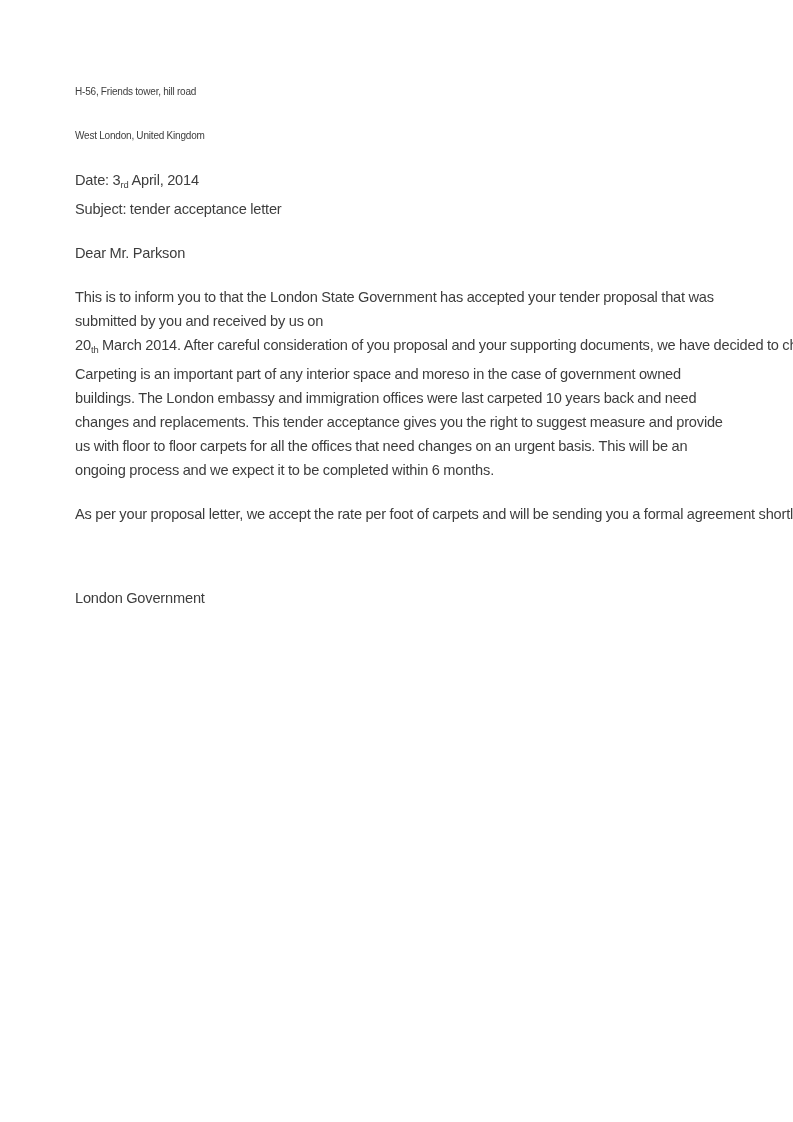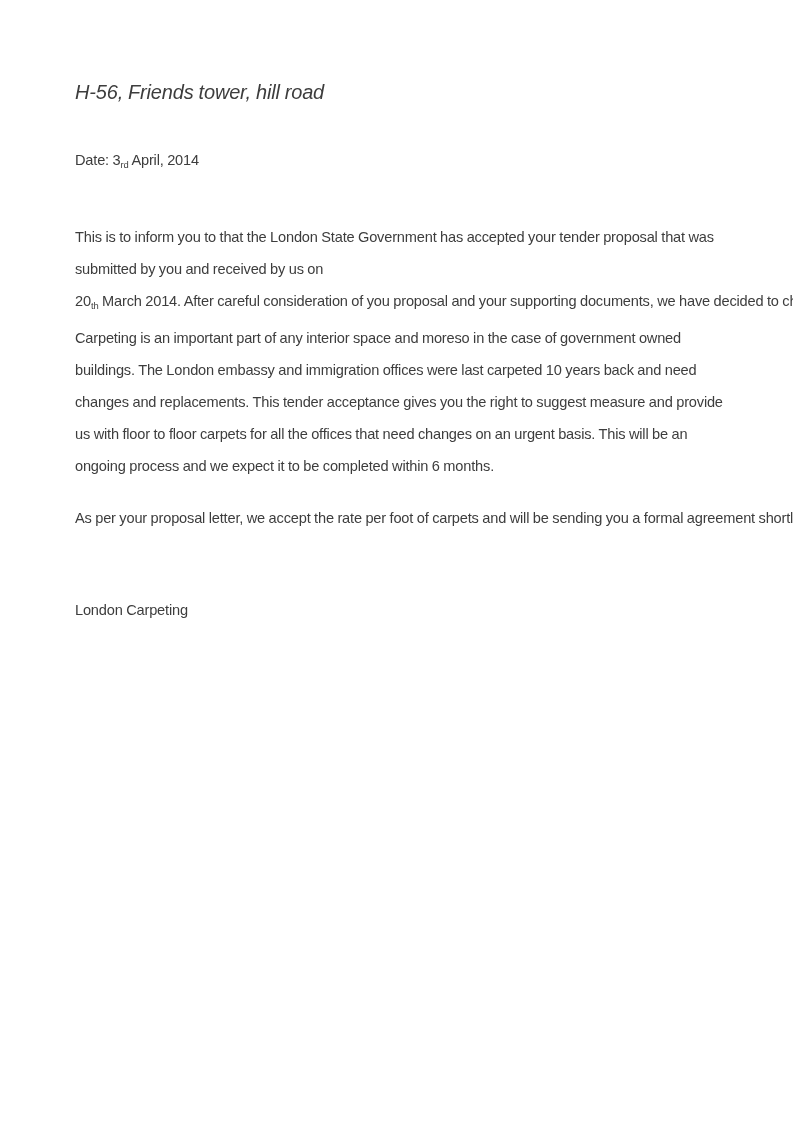--- a/index.html
+++ b/index.html
@@ -24,60 +24,63 @@
     overflow: hidden;
   }
   .letter {
     position: absolute;
     left: 75px;
     top: 80px;
     width: 648px;
   }
   .block {
     font-size: 14.6px;
-    line-height: 32px;
+    line-height: 24px;
     letter-spacing: -0.18px;
     word-spacing: -0.3px;
     color: #3d3d3d;
     margin: 0;
     text-align: left;
     white-space: pre-wrap;
   }
   
   .gap-blank { height: 20px; }
   .gap-none  { height: 0px; }
 
-  .addr-line { font-size: 20px; line-height: 24px; font-style: italic; }
+  .addr-line { font-size: 10px; line-height: 24px; }
 
   
   .ordinal {
     font-size: 9.4px;
     vertical-align: -0.34em;
     letter-spacing: -0.1px;
   }
   .wide-space { white-space: pre; }
 </style>
 </head>
 <body>
 
 <div class="page">
   <div class="letter">
 
     <div class="block addr-line">H-56, Friends tower, hill road</div>
 
     <div class="gap-blank"></div>
 
+    <div class="block addr-line">West London, United Kingdom</div>
 
     <div class="gap-blank"></div>
 
     <div class="block"><span>Date: 3</span><span class="ordinal">rd</span><span> April, 2014</span></div>
 
+    <div class="block">Subject: tender acceptance letter</div>
 
     <div class="gap-blank"></div>
 
+    <div class="block">Dear Mr. Parkson</div>
 
     <div class="gap-blank"></div>
 
     <div class="block"><span>This is to inform you to that the London State Government has accepted your tender proposal that was submitted by you and received by us on 20</span><span class="ordinal">th</span><span class="wide-space"> March 2014. After careful consideration of you proposal and your supporting documents, we have decided to choose you as the official carpet manufacturer for the carpeting of all Embassy offices in London.    Peter Enterprises has a good market reputation and long record of offering high quality services and due to these reasons; we were more convinced of our decisions.</span></div>
 
     <div class="gap-none"></div>
 
     <div class="block">Carpeting is an important part of any interior space and moreso in the case of government owned buildings. The London embassy and immigration offices were last carpeted 10 years back and need changes and replacements. This tender acceptance gives you the right to suggest measure and provide us with floor to floor carpets for all the offices that need changes on an urgent basis. This will be an ongoing process and we expect it to be completed within 6 months.</div>
 
     <div class="gap-blank"></div>
@@ -85,16 +88,16 @@
     <div class="block wide-space">As per your proposal letter, we accept the rate per foot of carpets and will be sending you a formal agreement shortly to seal the terms. Kindly read all the terms and conditions of the agreement carefully and send us the signed documents as soon as possible.    We are looking forward to this association.</div>
 
     <div class="gap-blank"></div>
 
 
     <div class="gap-blank"></div>
 
 
     <div class="gap-blank"></div>
 
-    <div class="block">London Carpeting</div>
+    <div class="block">London Government</div>
 
   </div>
 </div>
 
 </body></html>

